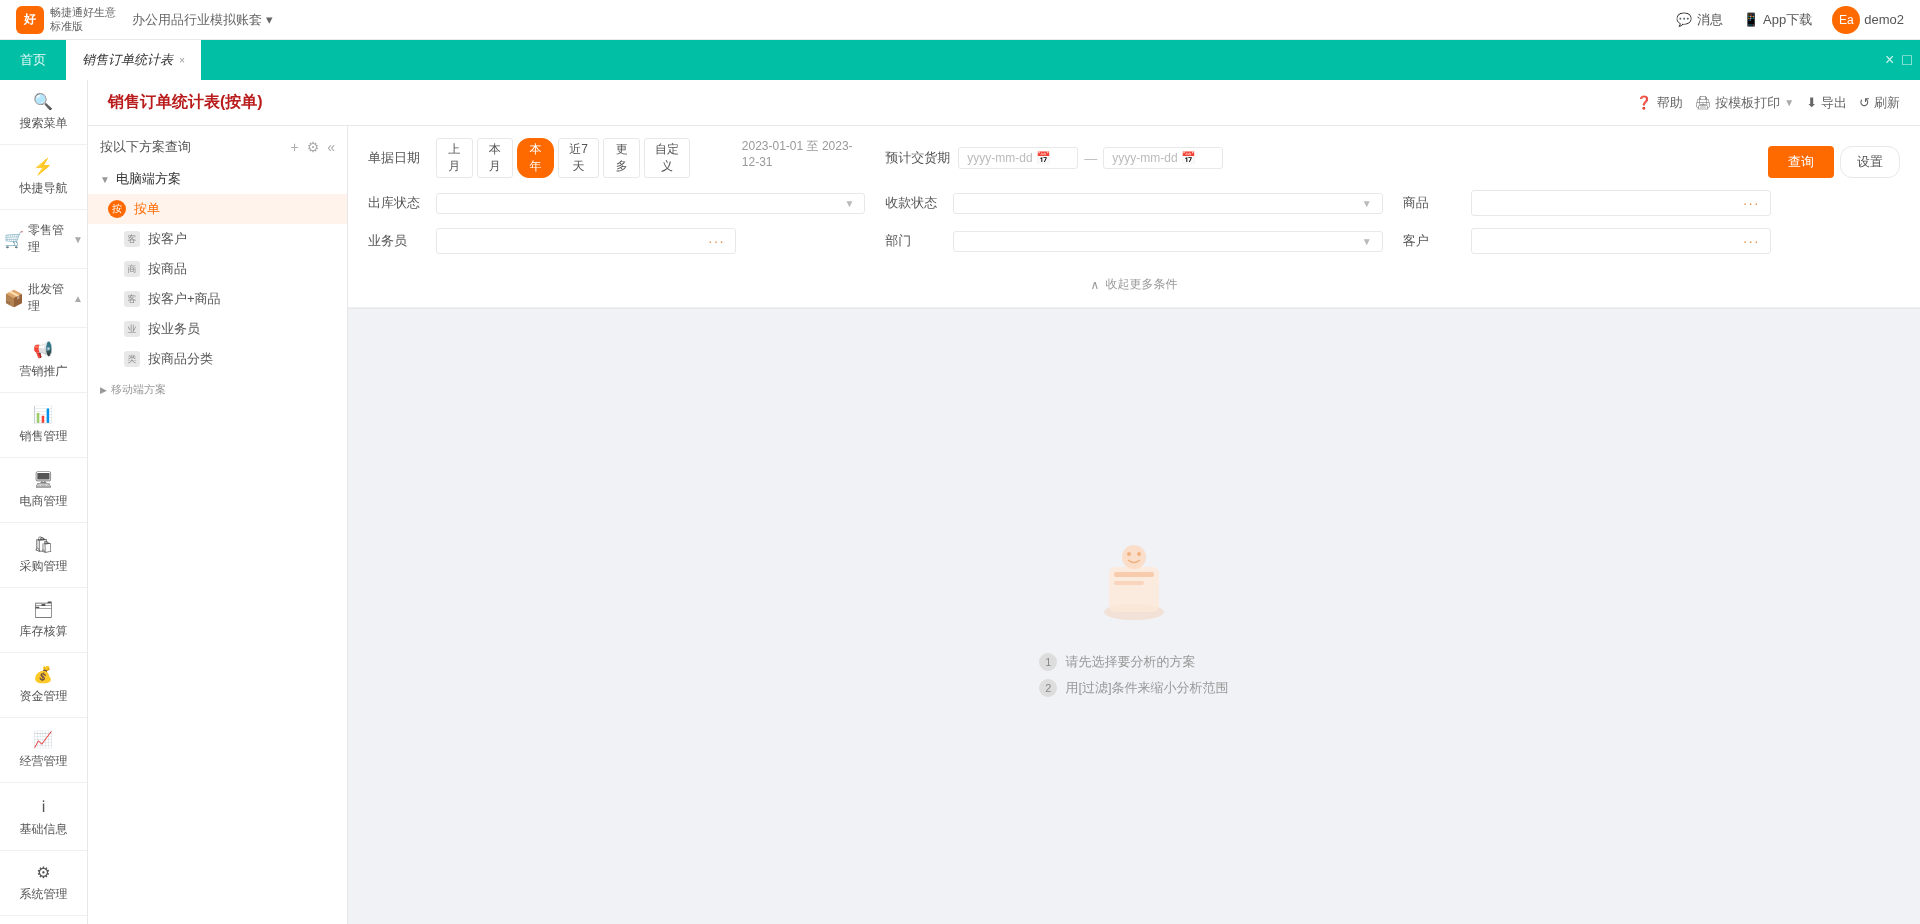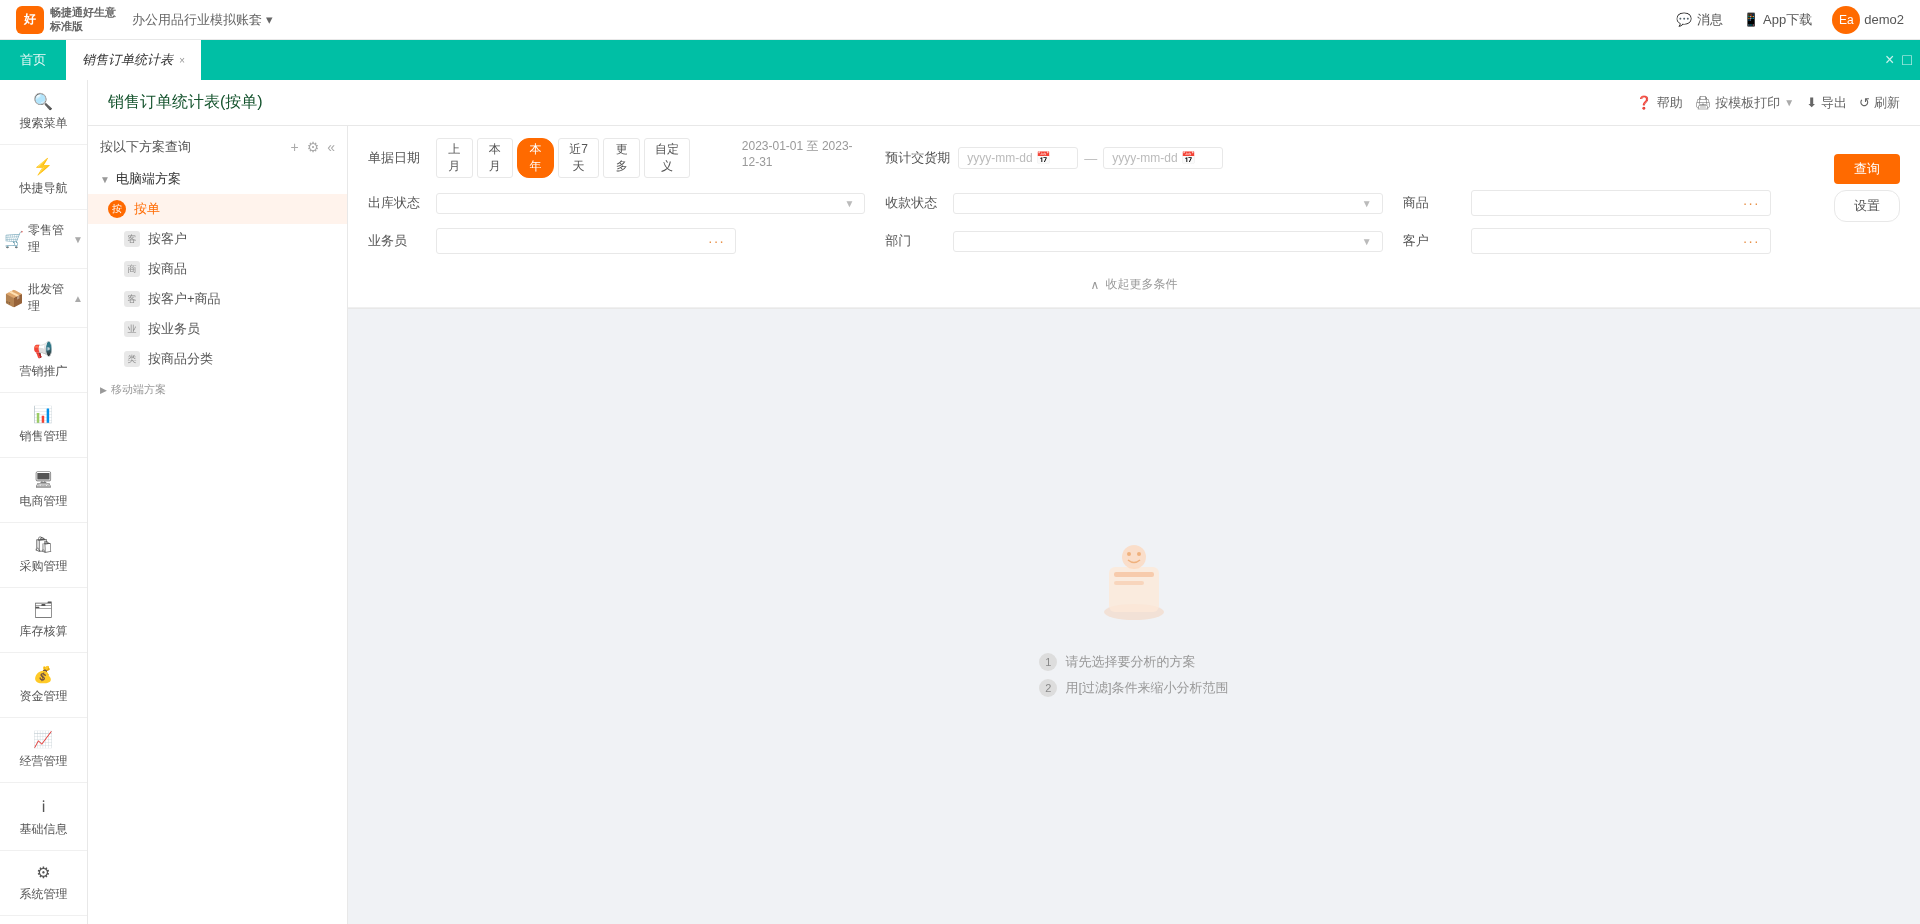--- a/index.html
+++ b/index.html
@@ -2,21 +2,21 @@
 <html><head>
   <meta charset="utf-8">
   <style>
     * { box-sizing: border-box; margin: 0; padding: 0; }
     body { font-family: "PingFang SC", "Microsoft YaHei", sans-serif; font-size: 13px; background: #f0f2f5; color: #333; display: flex; flex-direction: column; height: 100vh; overflow: hidden; }
 
     
     .top-bar { height: 40px; background: #fff; display: flex; align-items: center; padding: 0 16px; border-bottom: 1px solid #e8e8e8; gap: 16px; }
     .top-bar-logo { display: flex; align-items: center; gap: 6px; }
     .logo-icon { width: 28px; height: 28px; background: #ff6a00; border-radius: 6px; display: flex; align-items: center; justify-content: center; color: #fff; font-size: 12px; font-weight: bold; }
-    .logo-text { font-size: 11px; color: #666; line-height: 1.2; font-weight: bold; }
+    .logo-text { font-size: 11px; color: #666; line-height: 1.2; }
     .top-bar-breadcrumb { display: flex; align-items: center; gap: 4px; color: #666; font-size: 13px; }
     .top-bar-right { margin-left: auto; display: flex; align-items: center; gap: 20px; color: #555; font-size: 13px; }
     .top-bar-right .item { display: flex; align-items: center; gap: 4px; cursor: pointer; }
     .avatar { width: 28px; height: 28px; border-radius: 50%; background: #ff6a00; display: flex; align-items: center; justify-content: center; color: #fff; font-size: 12px; }
 
     
     .tab-bar { height: 40px; background: #00bfa5; display: flex; align-items: stretch; }
     .tab-item { padding: 0 16px; display: flex; align-items: center; gap: 6px; cursor: pointer; color: rgba(255,255,255,0.8); font-size: 13px; }
     .tab-item.active { background: #fff; color: #333; font-style: italic; }
     .tab-item .close-icon { font-size: 10px; color: #999; cursor: pointer; }
@@ -31,21 +31,21 @@
     .sidebar { width: 88px; background: #fff; border-right: 1px solid #e8e8e8; display: flex; flex-direction: column; overflow-y: auto; }
     .sidebar-item { display: flex; flex-direction: column; align-items: center; padding: 12px 4px; cursor: pointer; color: #555; font-size: 12px; gap: 4px; border-bottom: 1px solid #f0f0f0; }
     .sidebar-item .icon { font-size: 16px; }
     .sidebar-item.has-arrow { flex-direction: row; justify-content: center; gap: 4px; }
 
     
     .content { flex: 1; display: flex; flex-direction: column; overflow: hidden; }
 
     
     .page-header { background: #fff; padding: 12px 20px 0 20px; border-bottom: 1px solid #e8e8e8; display: flex; align-items: center; justify-content: space-between; }
-    .page-title { font-size: 16px; font-weight: 400; color: #14532d; padding-bottom: 12px; }
+    .page-title { font-size: 16px; font-weight: 700; color: #b91c1c; padding-bottom: 12px; }
     .page-header-actions { display: flex; align-items: center; gap: 12px; padding-bottom: 12px; color: #666; font-size: 13px; }
     .page-header-actions .action { display: flex; align-items: center; gap: 4px; cursor: pointer; }
 
     
     .inner-layout { display: flex; flex: 1; overflow: hidden; justify-content: center; }
 
     
     .left-panel { width: 260px; background: #fff; border-right: 1px solid #e8e8e8; padding: 12px 0; overflow-y: auto; }
     .left-panel-header { display: flex; align-items: center; justify-content: space-between; padding: 0 12px 8px 12px; }
     .left-panel-title { font-size: 13px; color: #555; }
@@ -362,21 +362,21 @@
           </div>
 
           <div class="collapse-row">
             <div class="collapse-btn">
               <span>∧</span>
               <span>收起更多条件</span>
             </div>
           </div>
         </div>
 
-        <div style="position:absolute; top: 28px; right: 20px; display:flex; flex-direction:column; gap:6px; z-index:10;">
+        <div style="position:absolute; top: 20px; right: 20px; display:flex; flex-direction:row; gap:6px; z-index:10;">
           <button class="btn-query">查询</button>
           <button class="btn-set">设置</button>
         </div>
 
         <div class="empty-state">
           <div style="width:100px; height:100px; position:relative;">
             <svg viewBox="0 0 100 100" width="100" height="100">
               <ellipse cx="50" cy="75" rx="30" ry="8" fill="#f5c9a8" opacity="0.4"></ellipse>
               <rect x="25" y="30" width="50" height="45" rx="6" fill="#fde8d8" opacity="0.8"></rect>
               <rect x="30" y="35" width="40" height="5" rx="2" fill="#f5b58a" opacity="0.6"></rect>

